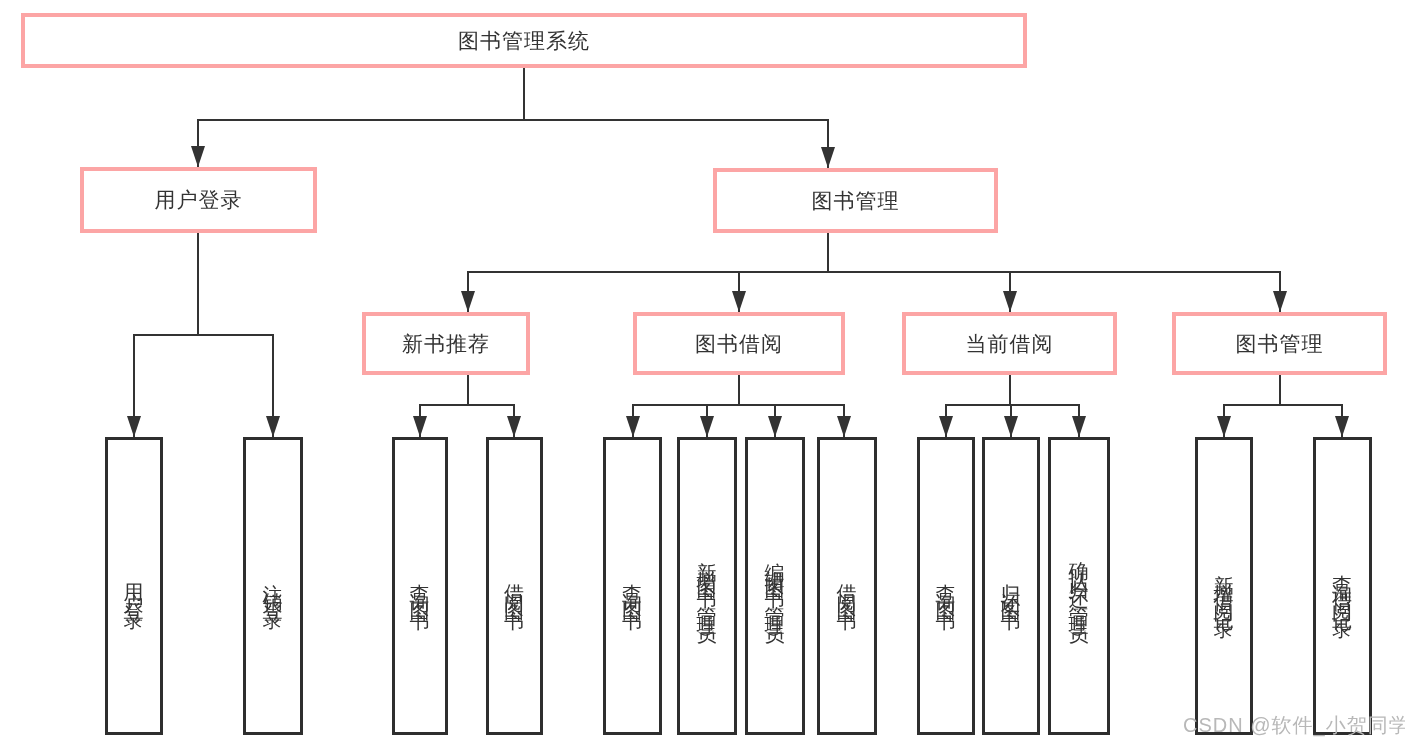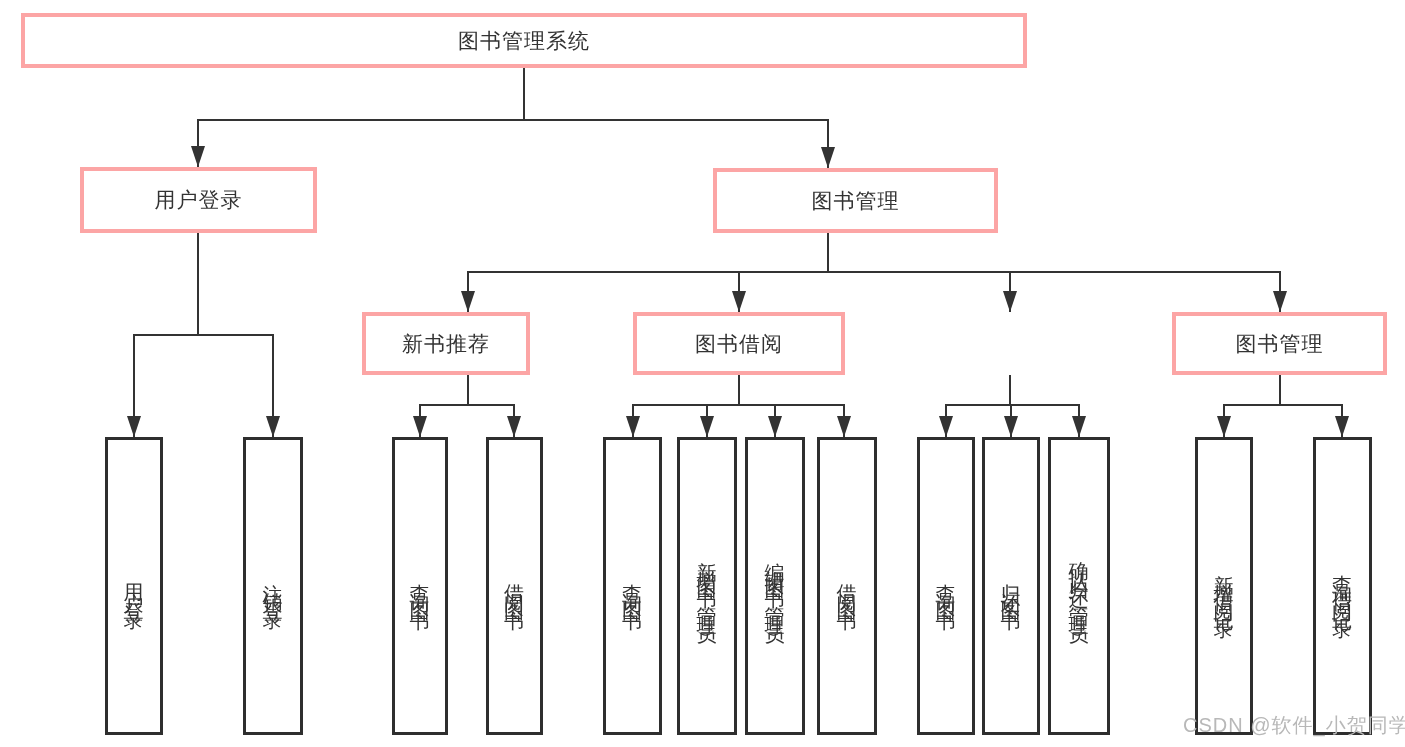--- a/index.html
+++ b/index.html
@@ -52,20 +52,23 @@
   </div>
 
   <div class="box" style="left:362px; top:312px; width:168px; height:63px;">
     <span>新书推荐</span>
   </div>
 
   <div class="box" style="left:633px; top:312px; width:212px; height:63px;">
     <span>图书借阅</span>
   </div>
 
+  <div class="box" style="left:902px; top:312px; width:215px; height:63px;">
+    <span>当前借阅</span>
+  </div>
 
   <div class="box" style="left:1172px; top:312px; width:215px; height:63px;">
     <span>图书管理</span>
   </div>
 
   <div class="vbox" style="left:105px; top:437px; width:58px; height:298px;">
     <span class="vtext">用户登录</span>
   </div>
   <div class="vbox" style="left:243px; top:437px; width:60px; height:298px;">
     <span class="vtext">注销登录</span>

